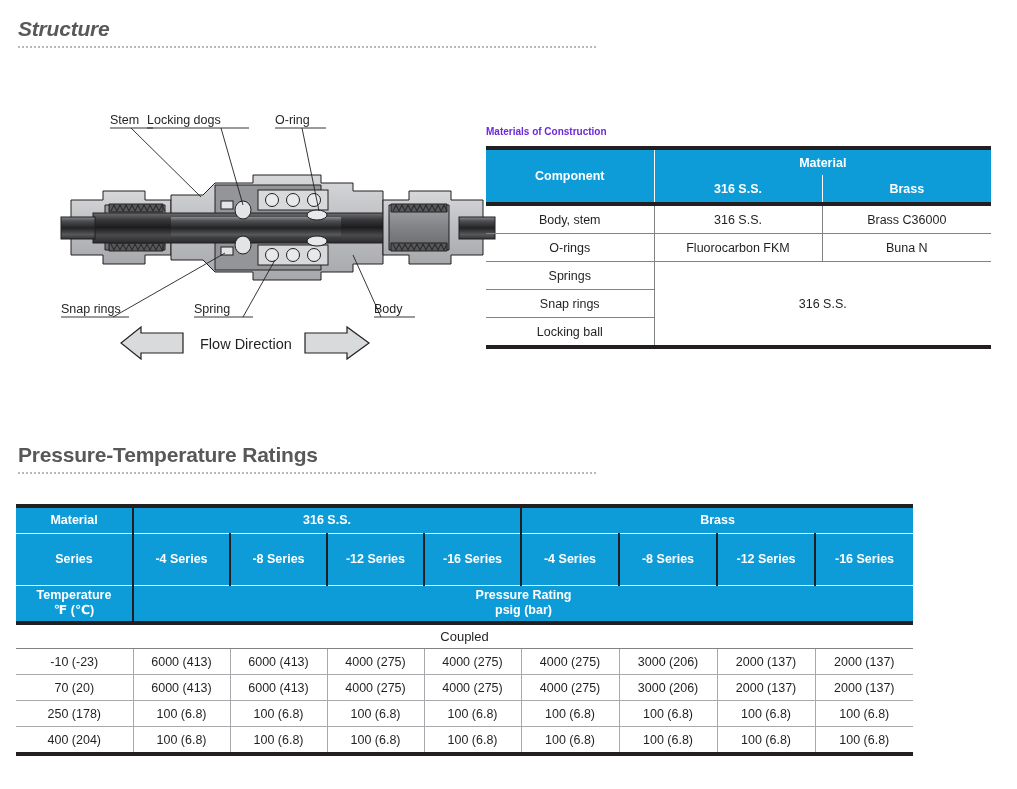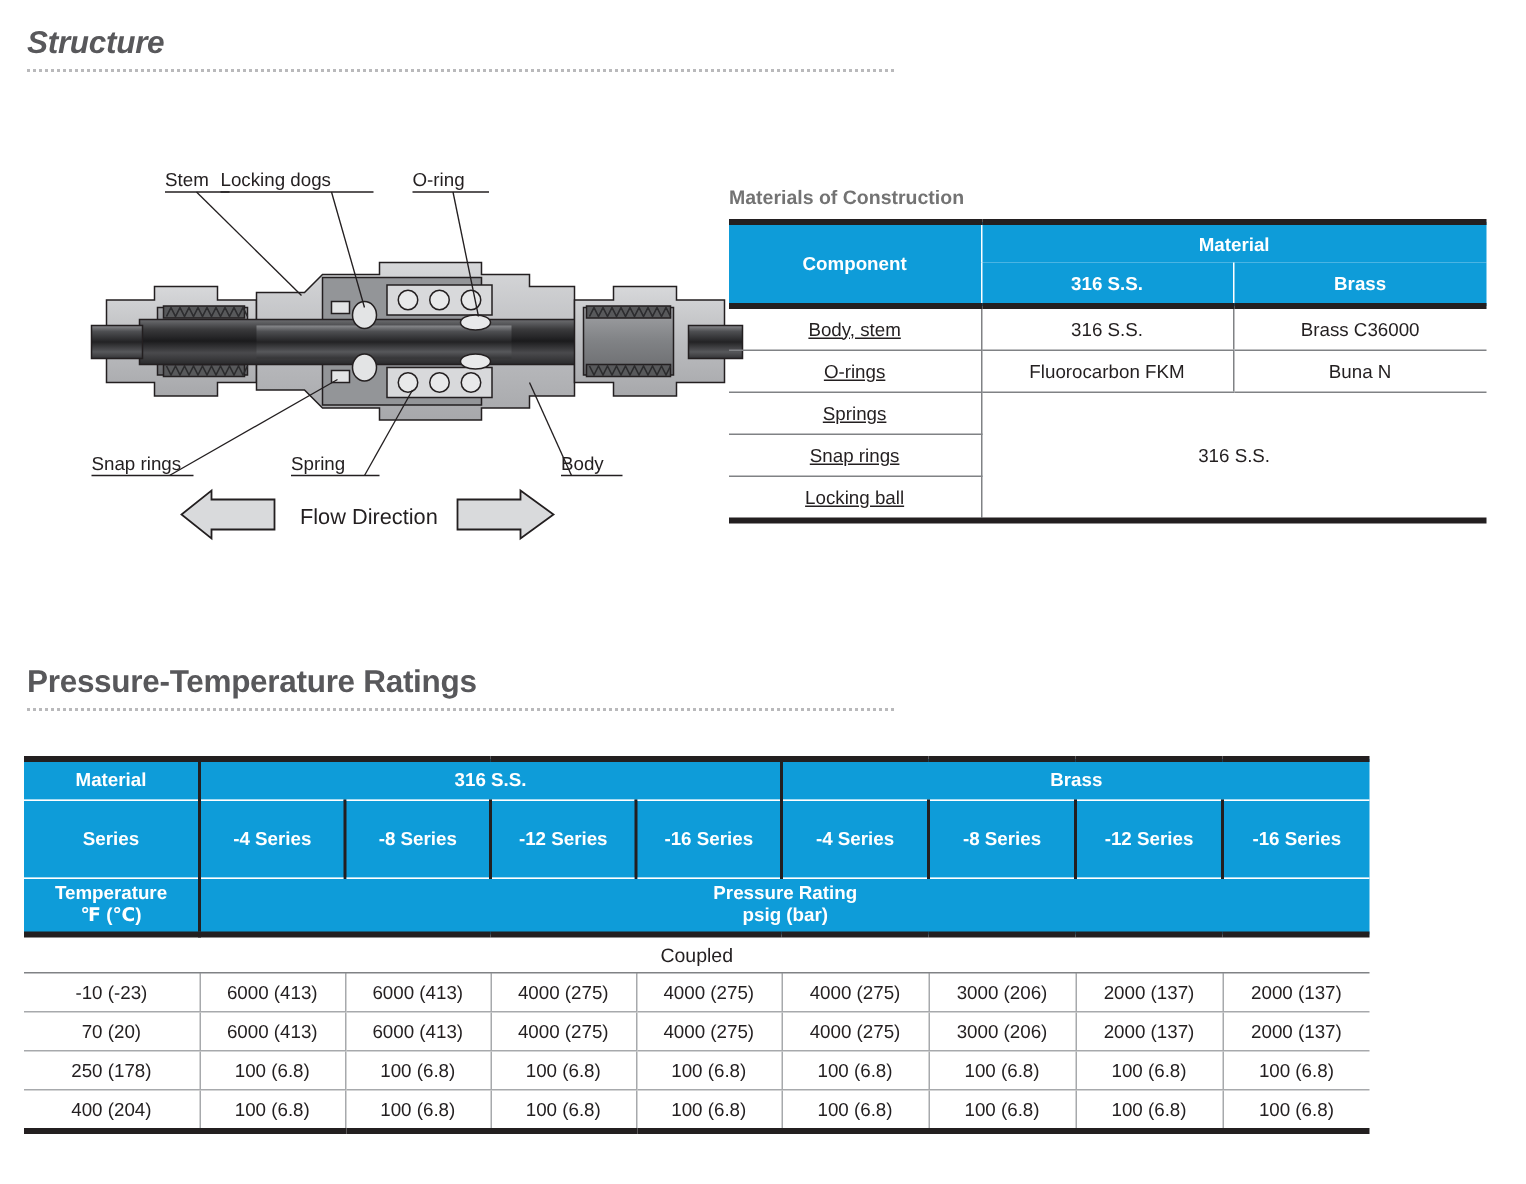--- a/index.html
+++ b/index.html
@@ -40,42 +40,42 @@
   .flowtext{
     font-size:14.5px;fill:#231f20;
   }
 
   
   table{border-collapse:collapse;border-spacing:0;}
 
   
   .mat-wrap{position:absolute;left:486px;top:124px;width:505px;}
   .mat-title{
-    font-size:13px;font-weight:bold;color:#737373;margin-bottom:6px;
+    font-size:10px;font-weight:bold;color:#6d28d9;margin-bottom:6px;
     line-height:16px;
   }
   table.mat{width:505px;table-layout:fixed;}
   table.mat td,table.mat th{
     font-size:12.5px;padding:0;vertical-align:middle;
   }
   table.mat .hdr-cell{
     background:#0e9cd9;color:#fff;font-weight:bold;text-align:center;
     border-left:1px solid #ffffff;
   }
   table.mat .hdr-comp{
     background:#0e9cd9;color:#fff;font-weight:bold;text-align:center;
     height:52px;
   }
   table.mat .hdr-mat{height:25px;}
   table.mat .hdr-sub{height:27px;}
   table.mat .body-cell{
     text-align:center;height:27px;color:#231f20;font-size:12.5px;
     border-bottom:1px solid #808285;
   }
-  table.mat .comp-col{width:168px;border-right:1px solid #808285;text-decoration:underline;}
+  table.mat .comp-col{width:168px;border-right:1px solid #808285;}
   table.mat .nb{border-bottom:none;}
   table.mat .topline{border-top:4px solid #231f20;}
   table.mat .vsep{border-left:1px solid #808285;}
 
   
   .pt-wrap{position:absolute;left:16px;top:504px;width:897px;}
   table.pt{width:897px;table-layout:fixed;}
   table.pt td{
     font-size:12.5px;padding:0;vertical-align:middle;text-align:center;
   }

